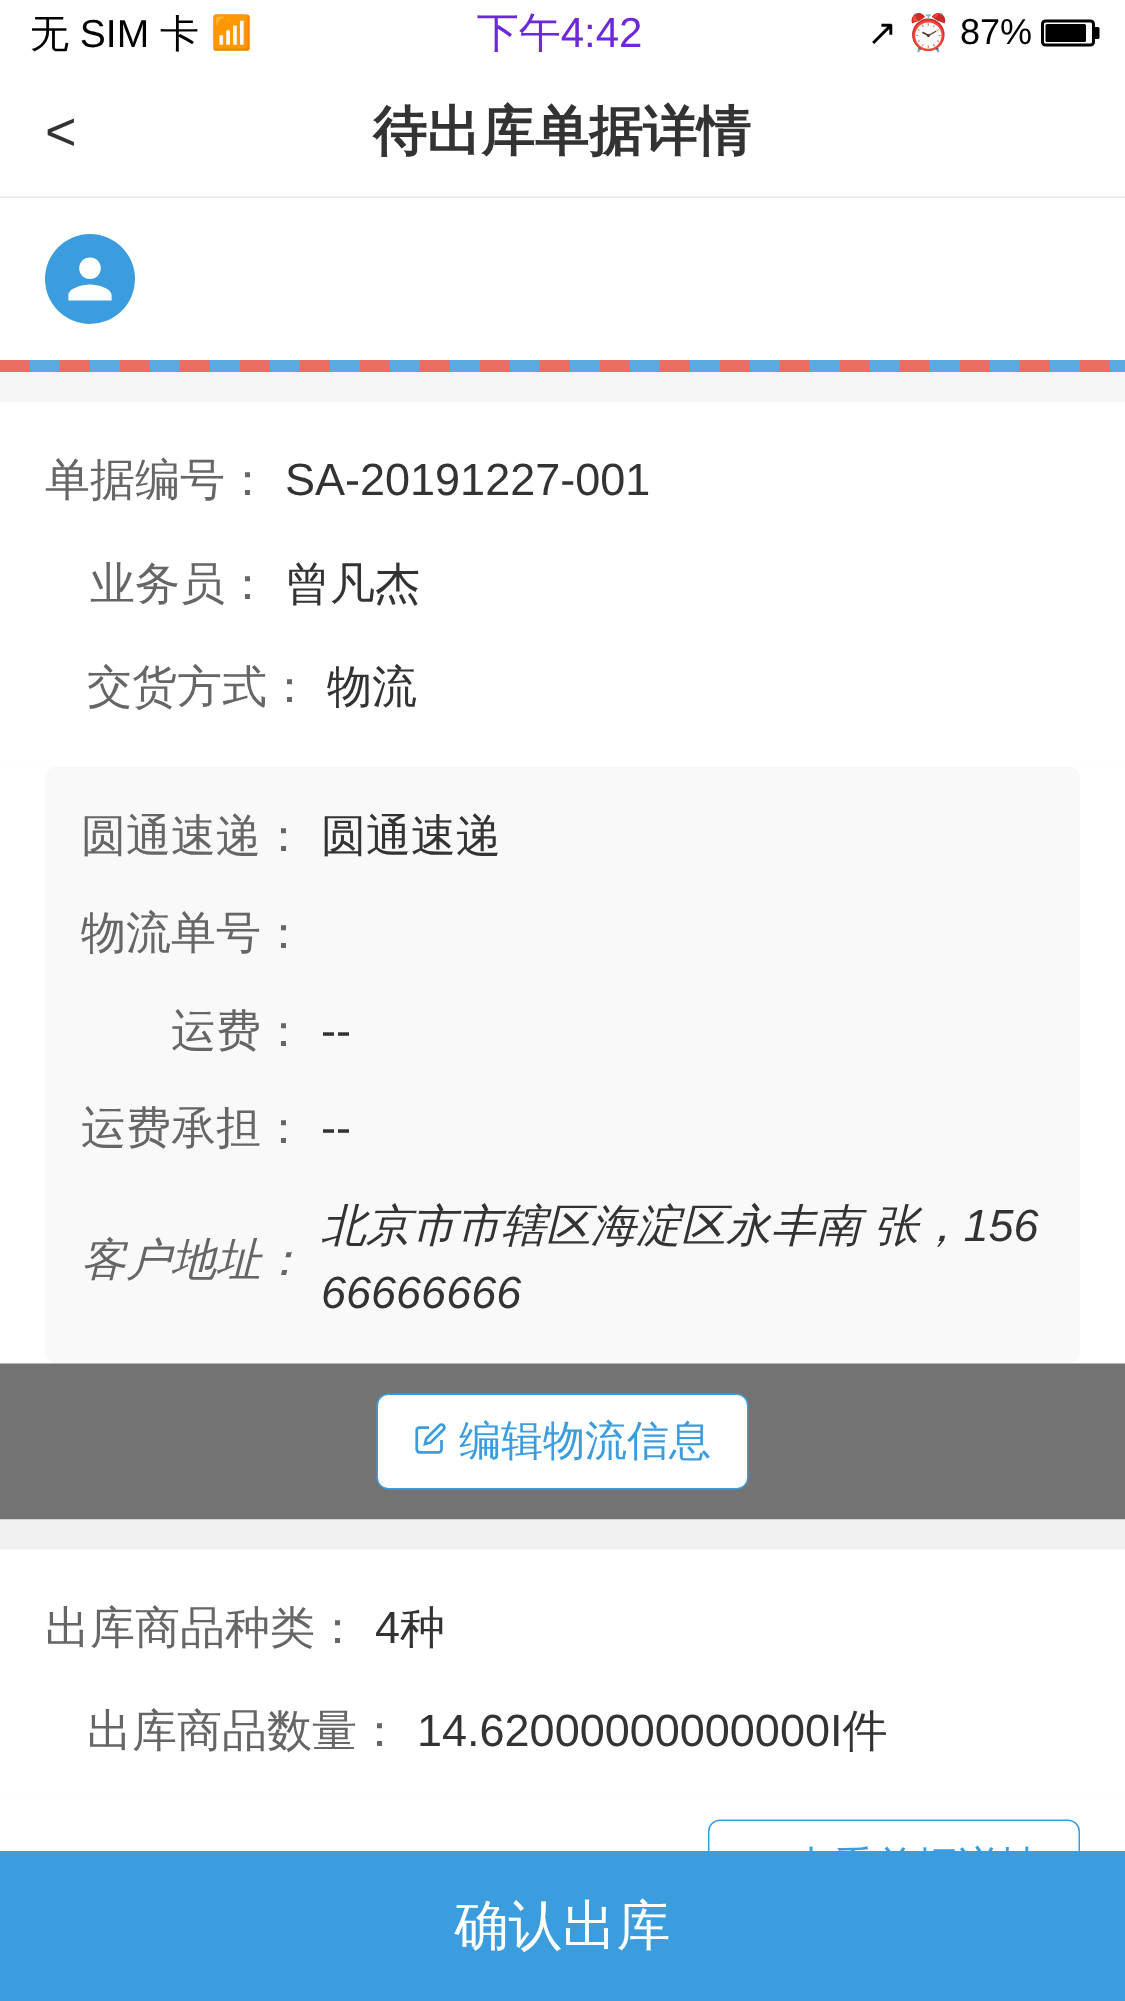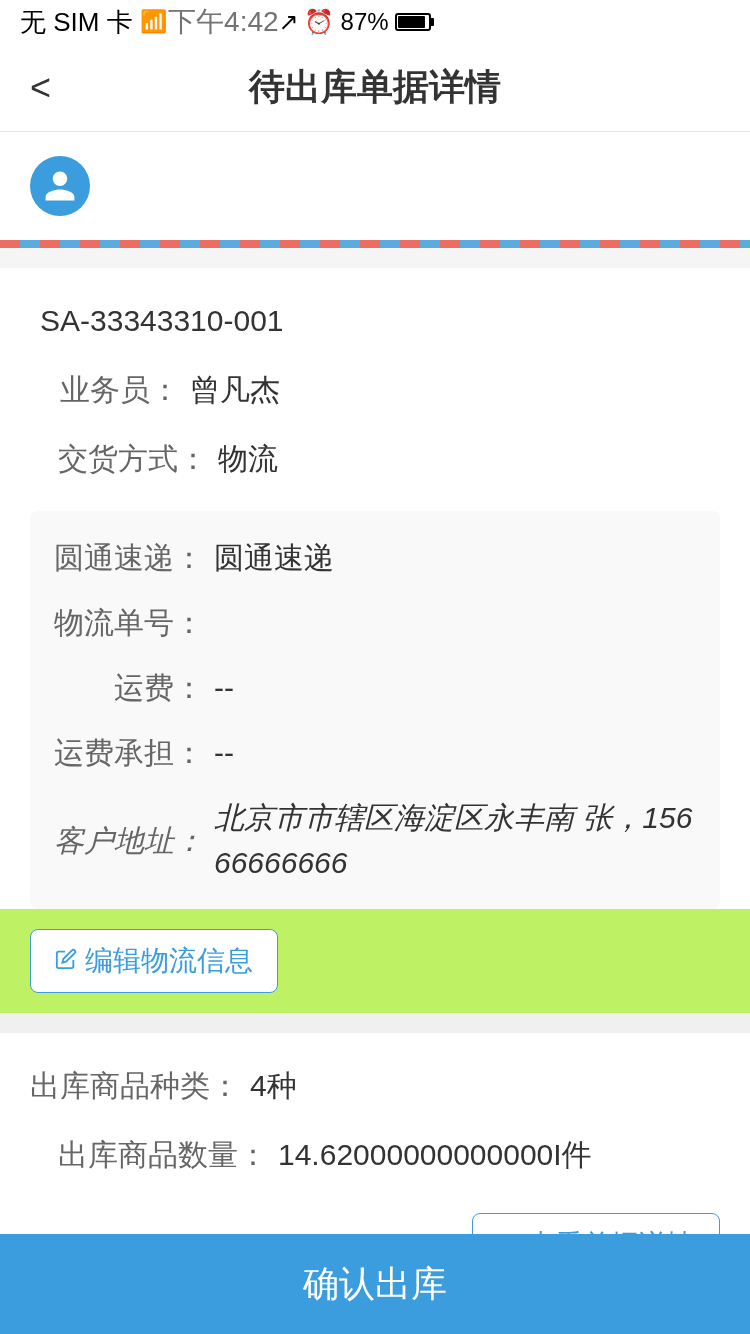--- a/index.html
+++ b/index.html
@@ -12,33 +12,34 @@
       position: relative;
     }
 
     
     .status-bar {
       width: 750px;
       height: 44px;
       background: #fff;
       display: flex;
       align-items: center;
+      justify-content: space-between;
       padding: 0 20px;
       font-size: 28px;
     }
     .status-left {
       font-size: 26px;
       color: #000;
       display: flex;
       align-items: center;
       gap: 8px;
     }
     .status-center {
       font-size: 28px;
-      color: #737373;
+      color: #6d28d9;
       font-weight: 500;
     }
     .status-right {
       font-size: 24px;
       color: #000;
       display: flex;
       align-items: center;
       gap: 6px;
     }
     .battery-icon {
@@ -214,23 +215,23 @@
     }
     .location-pin svg {
       width: 20px;
       height: 20px;
       fill: #fff;
     }
 
     
     .edit-btn-row {
       display: flex;
-      justify-content: flex-start;
+      justify-content: center;
       padding: 20px 30px 20px 30px;
-      background: #bef264;
+      background: #737373;
     }
     .edit-btn {
       border: 1.5px solid #3b9ddd;
       border-radius: 8px;
       padding: 12px 24px;
       color: #3b9ddd;
       font-size: 28px;
       display: flex;
       align-items: center;
       gap: 8px;
@@ -332,21 +333,22 @@
     <svg viewBox="0 0 24 24">
       <path d="M12 12c2.7 0 4.8-2.1 4.8-4.8S14.7 2.4 12 2.4 7.2 4.5 7.2 7.2 9.3 12 12 12zm0 2.4c-3.2 0-9.6 1.6-9.6 4.8v2.4h19.2v-2.4c0-3.2-6.4-4.8-9.6-4.8z"></path>
     </svg>
   </div>
 </div>
 
 <div class="dashed-divider"></div>
 
 <div class="section">
   <div class="info-row">
-    <span class="info-value">SA-33343310-001</span>
+    <span class="info-label">单据编号：</span>
+    <span class="info-value">SA-20191227-001</span>
   </div>
   <div class="info-row">
     <span class="info-label">业务员：</span>
     <span class="info-value">曾凡杰</span>
   </div>
   <div class="info-row">
     <span class="info-label">交货方式：</span>
     <span class="info-value">物流</span>
   </div>
 </div>

